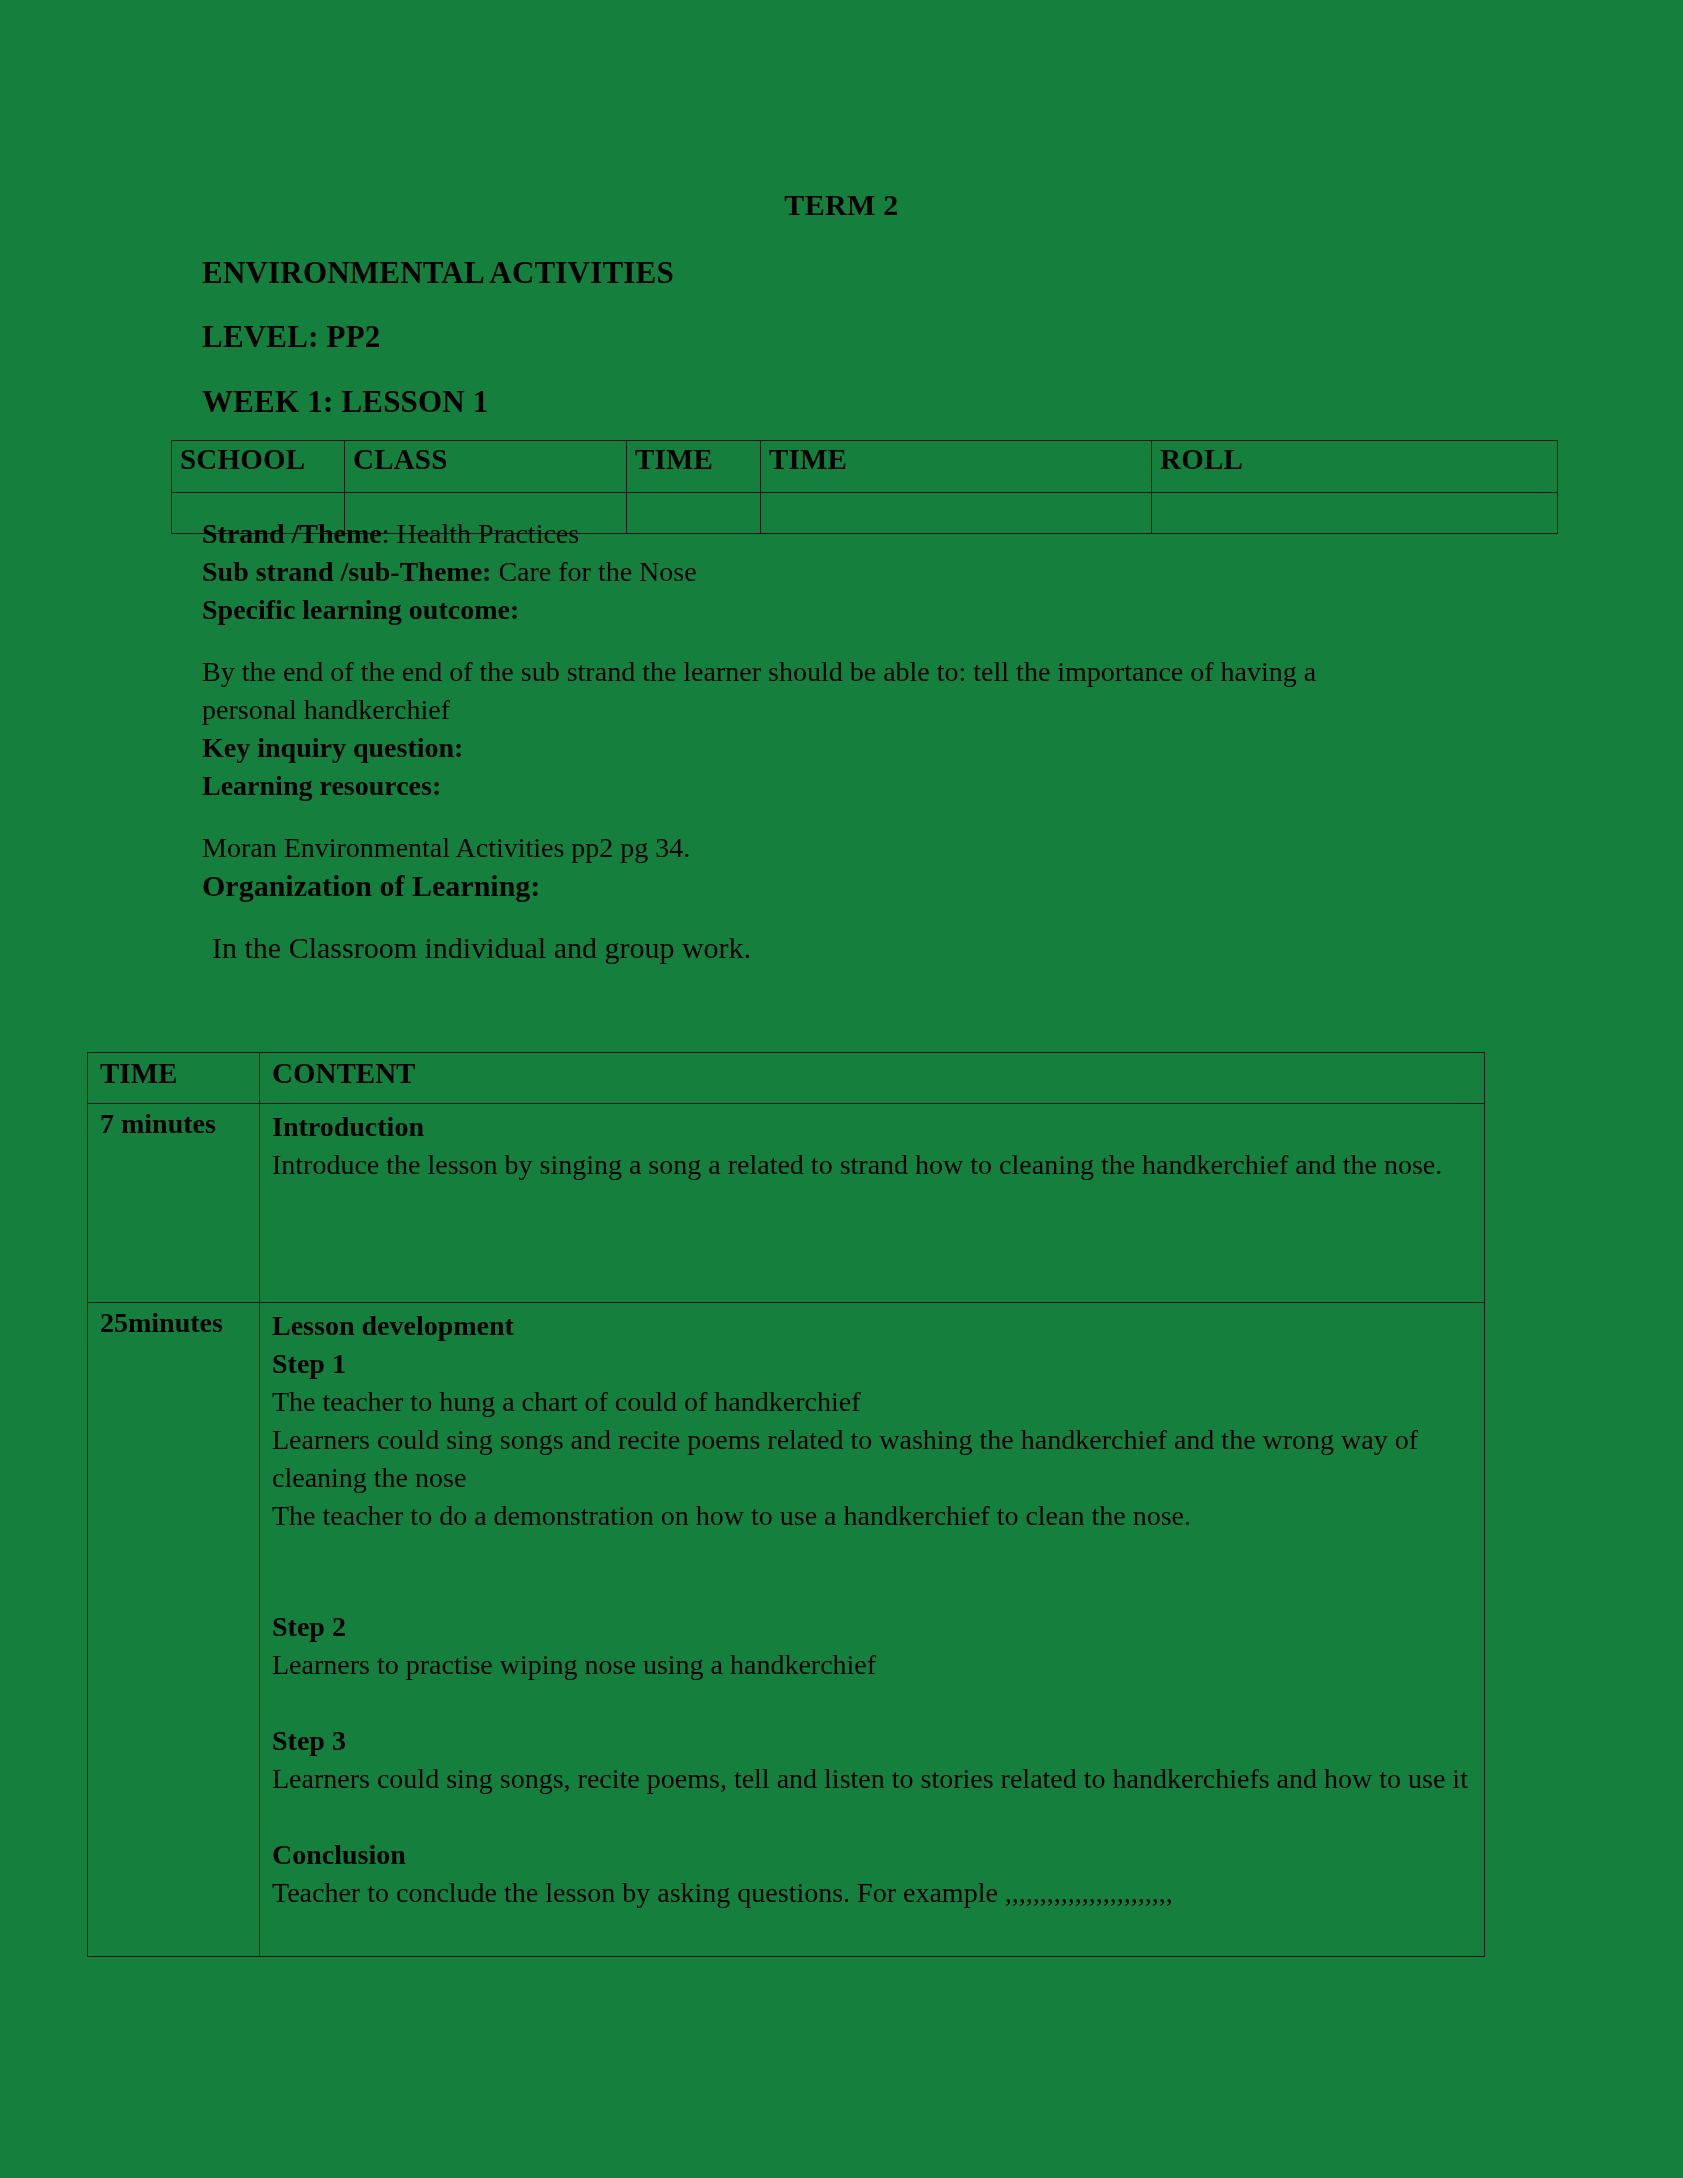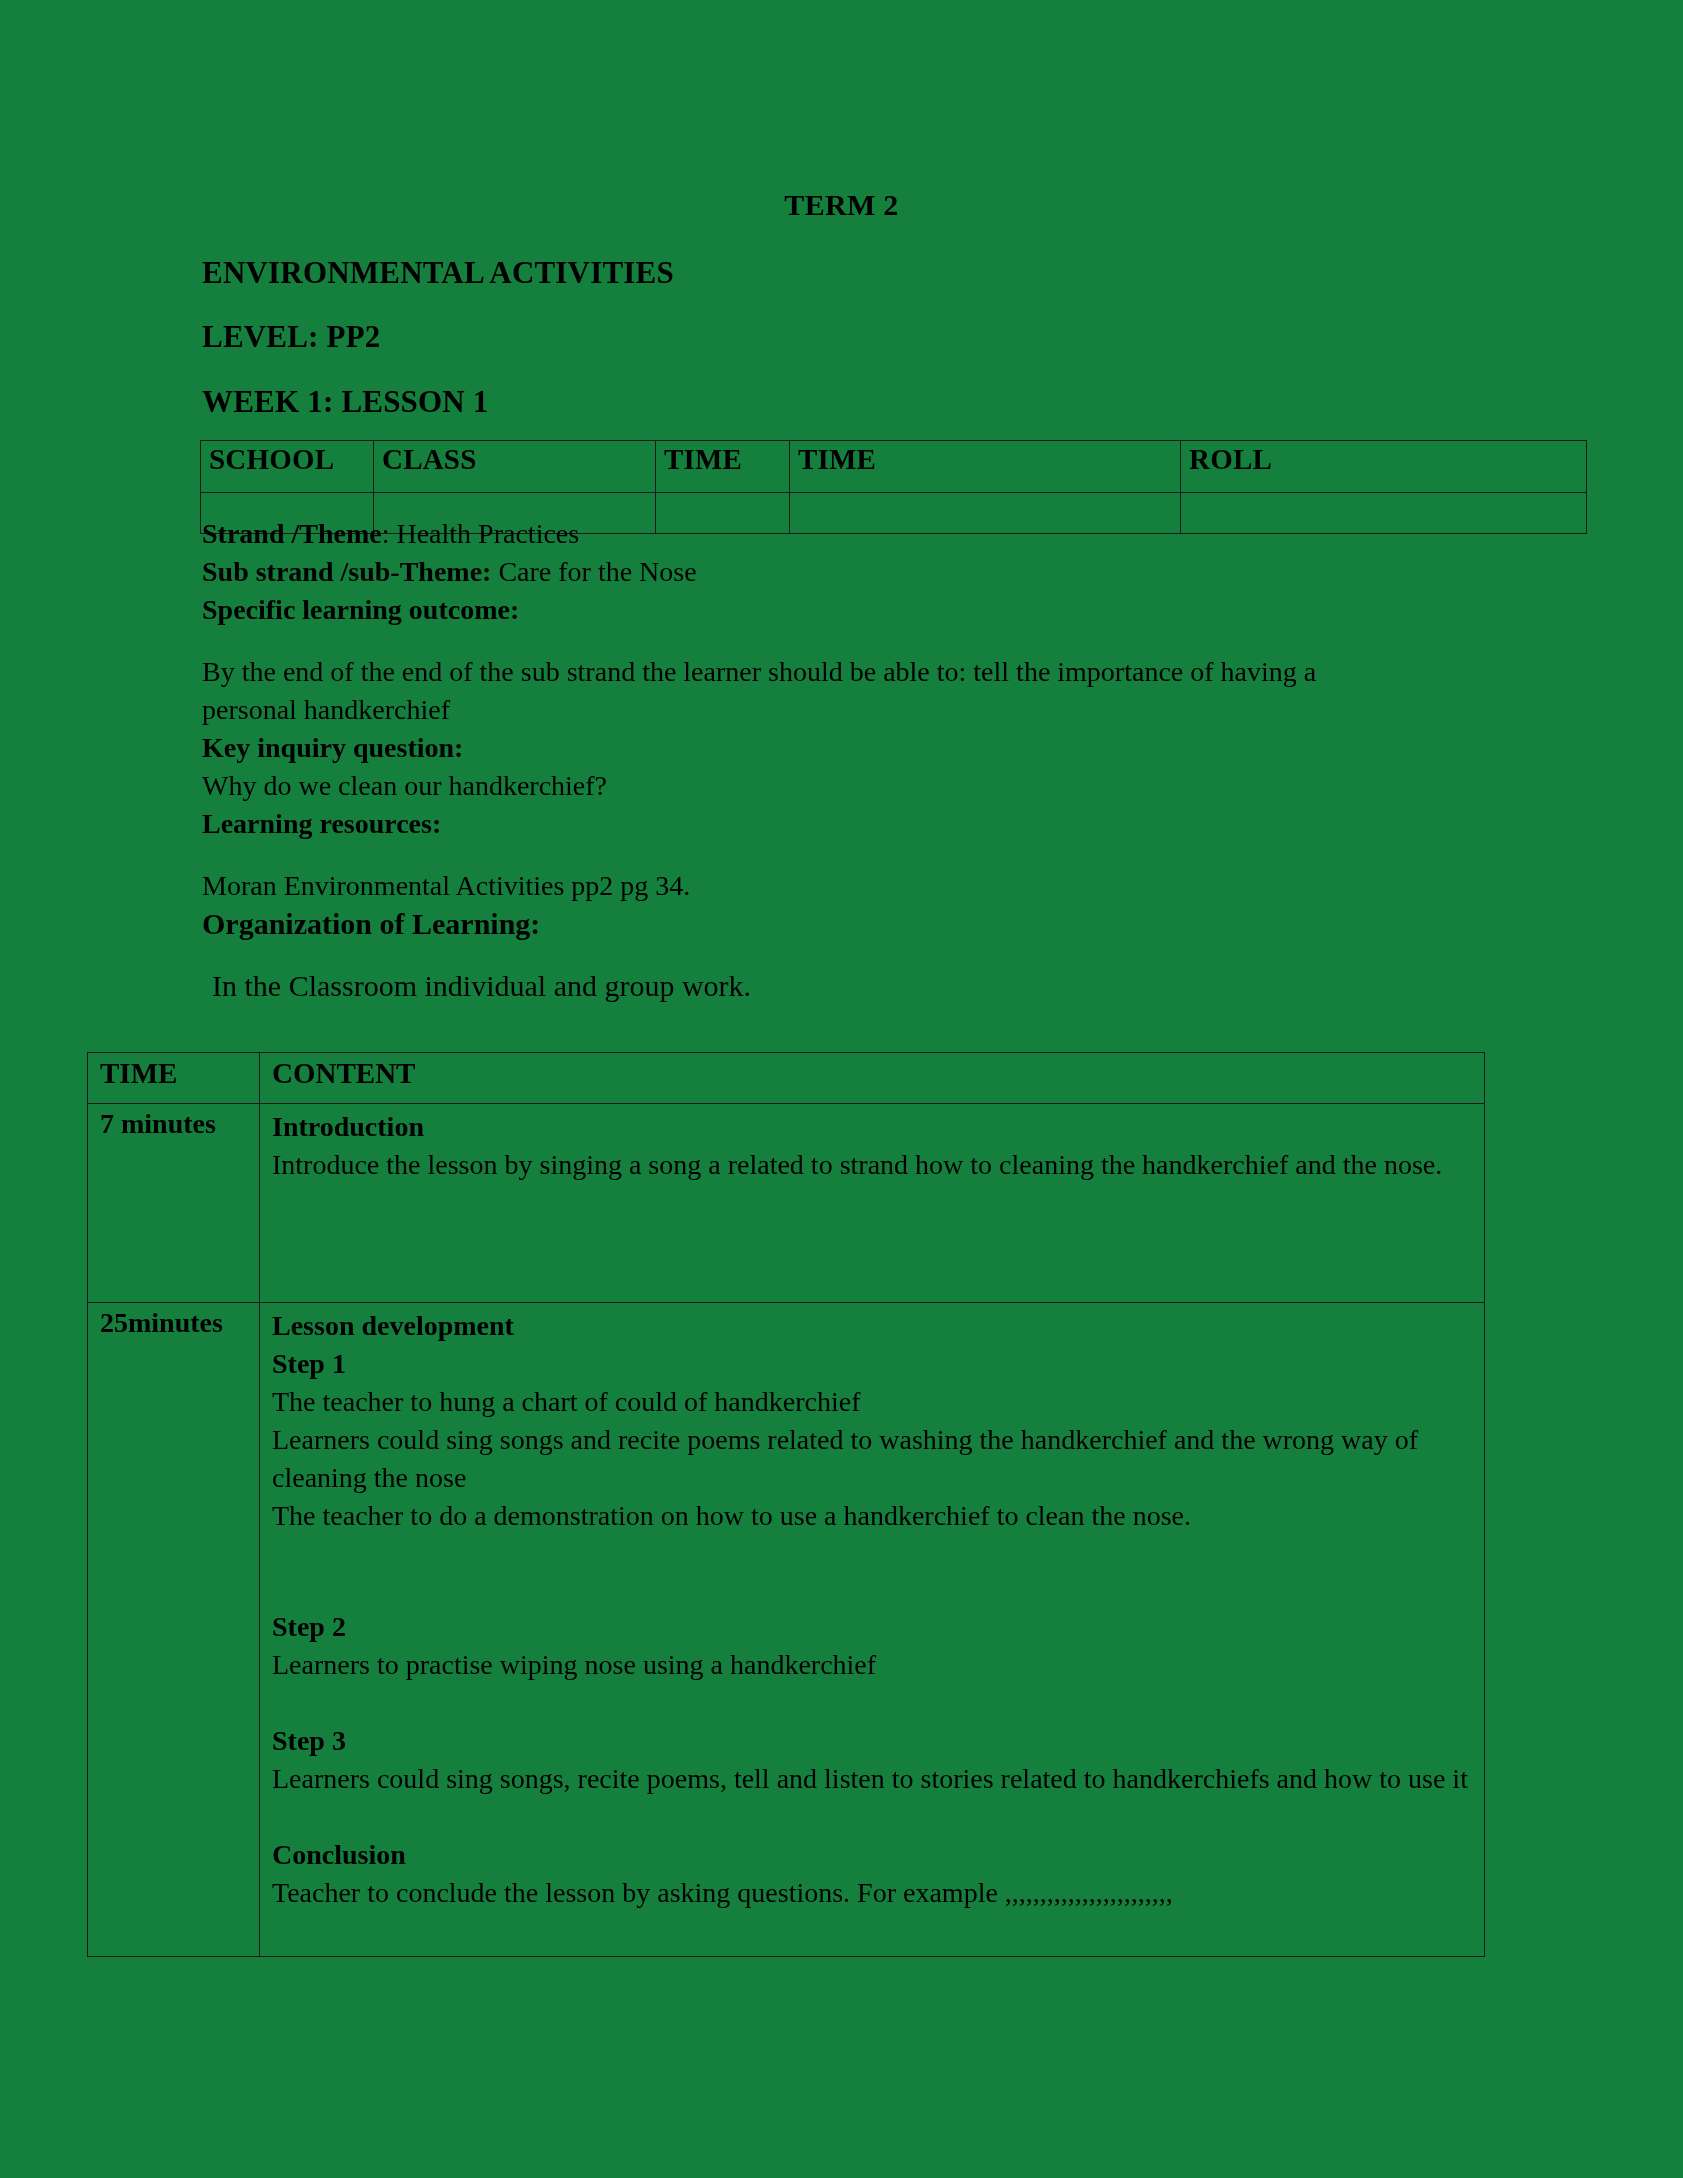--- a/index.html
+++ b/index.html
@@ -46,21 +46,21 @@
     letter-spacing: 0.2px;
     white-space: nowrap;
   }
   .heading-subject { top: 255px; }
   .heading-level   { top: 319px; }
   .heading-week    { top: 384px; }
 
   
   .info-table {
     position: absolute;
-    left: 200px;
+    left: 171px;
     top: 440px;
     width: 1386px;
     border-collapse: collapse;
     table-layout: fixed;
     padding-left: 28px;
   }
   .info-table th,
   .info-table td {
     border: 1.6px solid #1a1a1a;
     padding: 0;
@@ -197,21 +197,20 @@
       <span class="b">Sub strand /sub-Theme:</span><span>  Care for the Nose</span>
     </div>
 
     <div class="meta-line b">Specific learning outcome:</div>
 
     <div class="spacer-sm"></div>
 
     <div class="outcome-text">By the end of the end of the sub strand the learner should be able to: tell the importance of having a personal handkerchief</div>
 
     <div class="meta-line b">Key inquiry question:</div>
-    <div class="meta-line">Why do we clean our handkerchief?</div>
     <div class="meta-line b">Learning resources:</div>
 
     <div class="spacer-sm"></div>
 
     <div class="meta-line res-text">Moran Environmental Activities pp2 pg 34.</div>
 
     <div class="meta-line org-head">
       <span>Organization of Learning</span><span class="b">:</span>
     </div>
 

